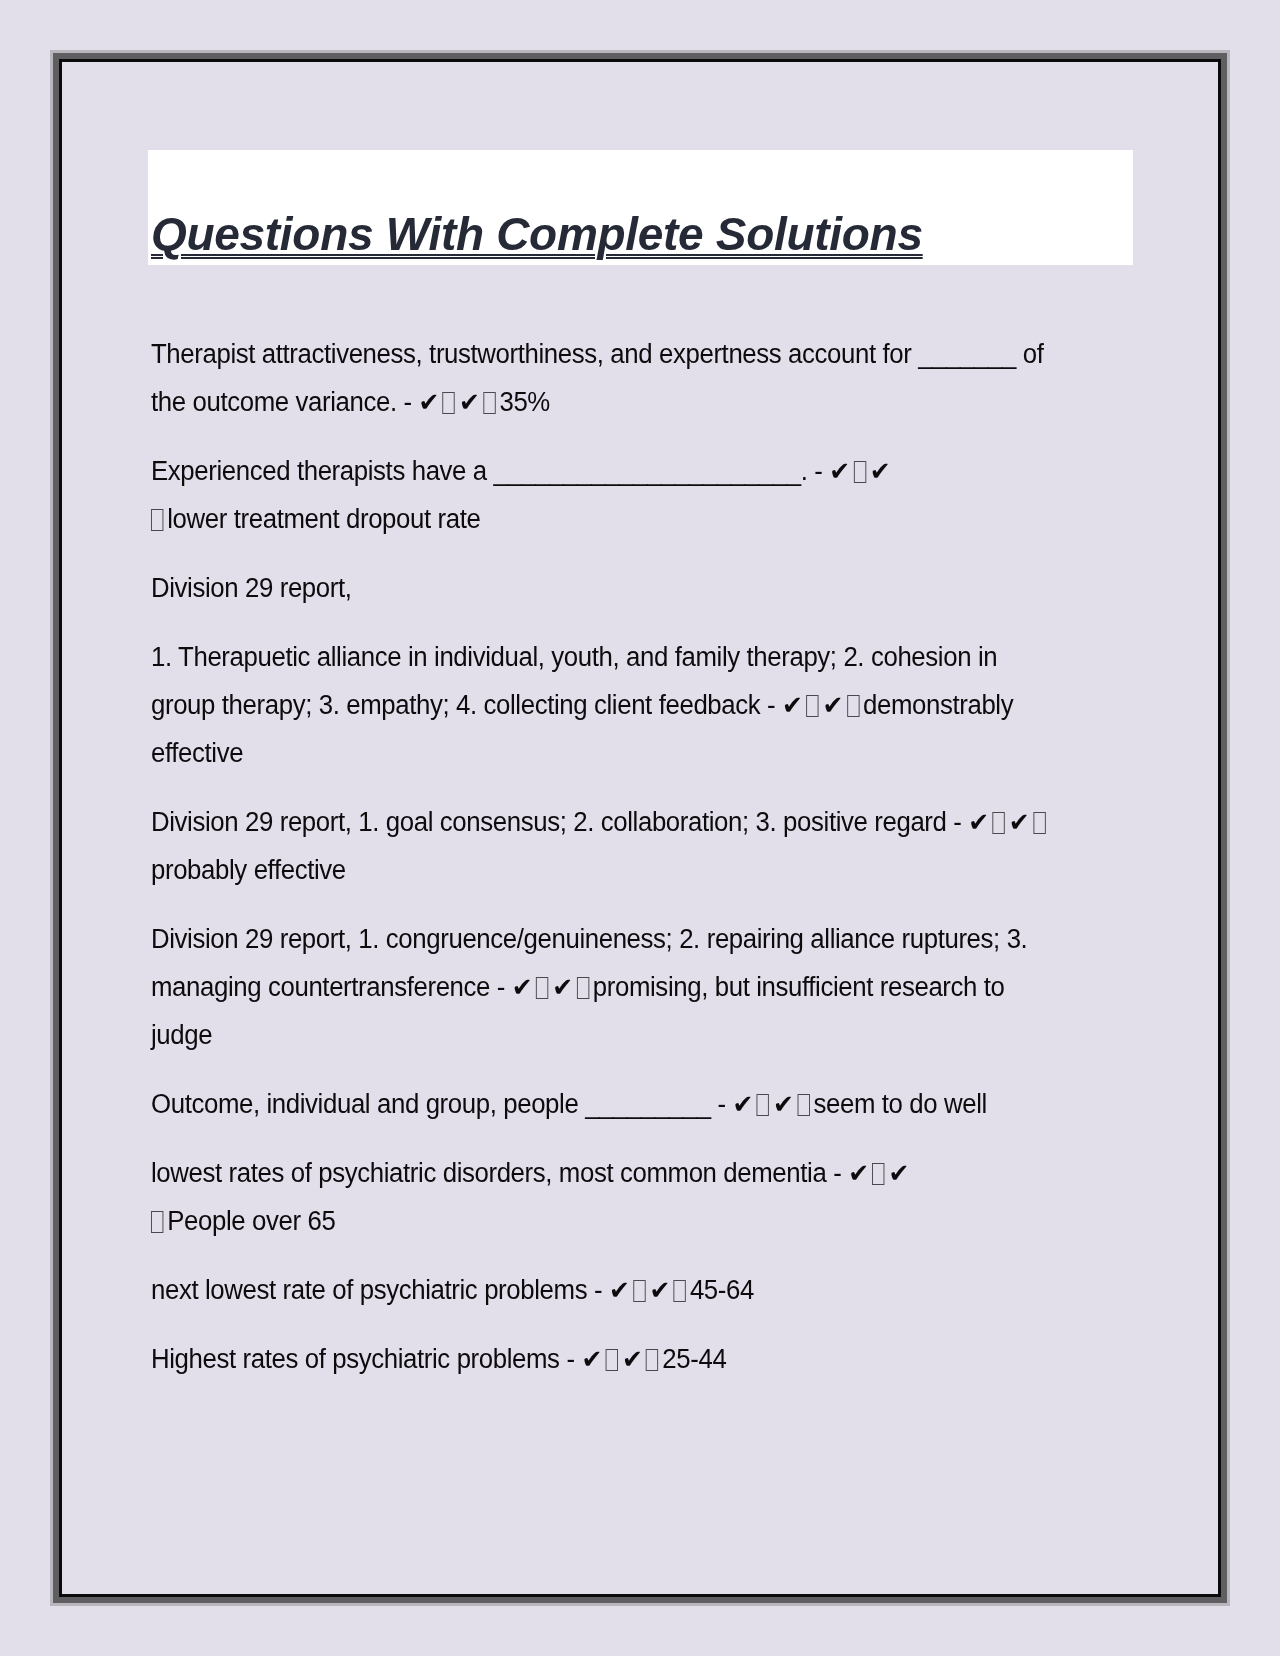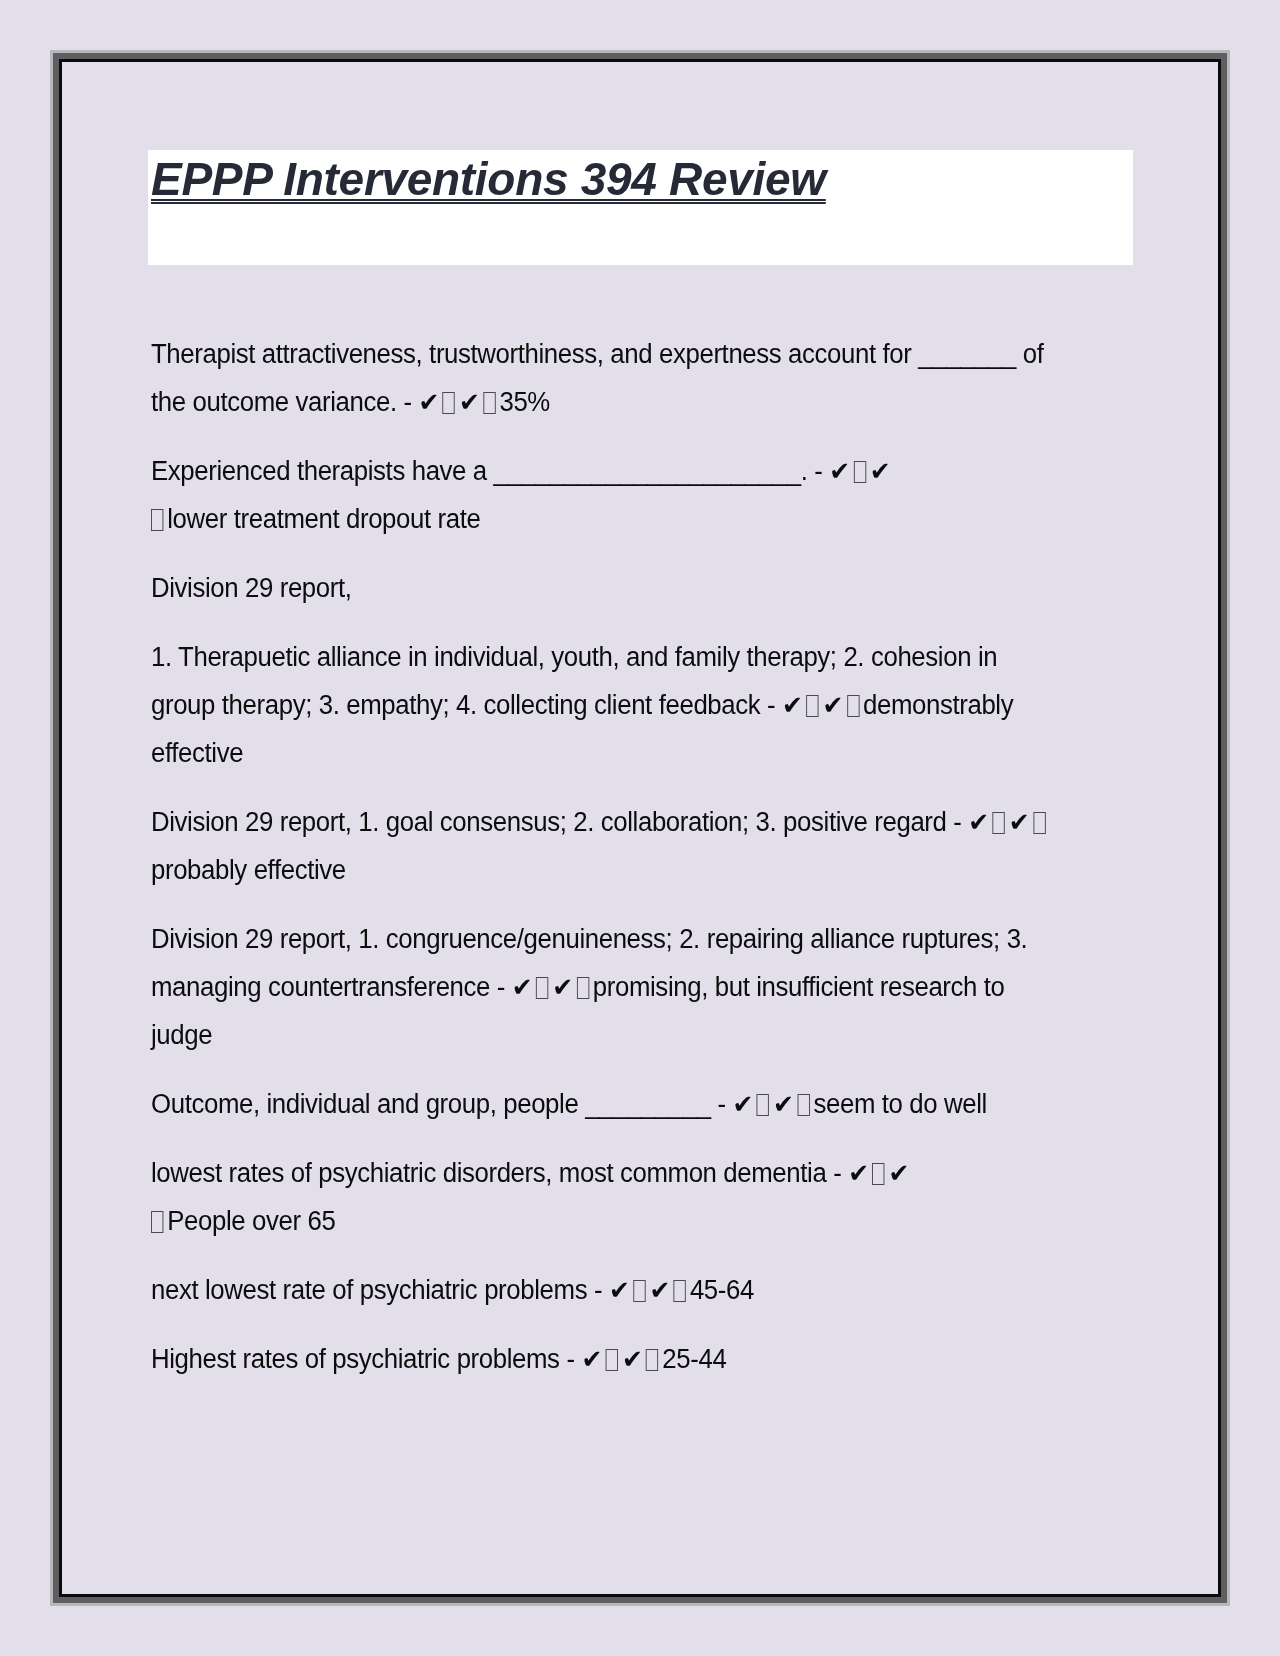--- a/index.html
+++ b/index.html
@@ -103,21 +103,22 @@
 </style>
 </head>
 <body>
 
 <div class="page-frame-outer"></div>
 <div class="page-frame-mid"></div>
 <div class="page-frame-inner"></div>
 
 <div class="title-box"></div>
 <h1 class="title">
-  <span>EPPP Interventions 394 Review</span><br>
+  <br>
+  <span>Questions With Complete Solutions</span>
 </h1>
 
 <div class="content">
 
   <p class="qa">
     <span>Therapist attractiveness, trustworthiness, and expertness account for _______ of the outcome variance. -</span>
     <span class="check">✔</span><span class="missing"></span><span class="check">✔</span><span class="missing"></span><span>35%</span>
   </p>
 
   <p class="qa">

